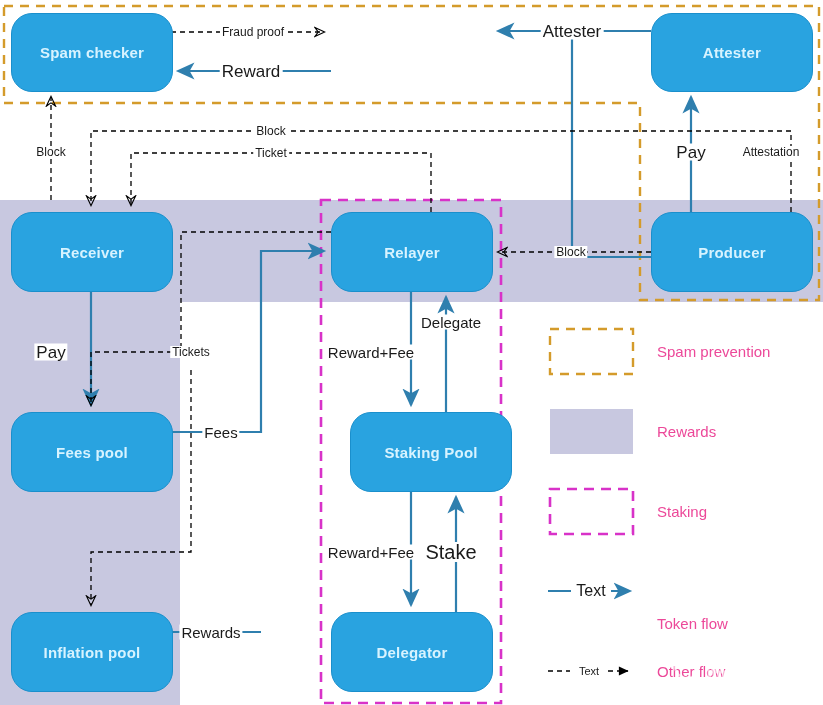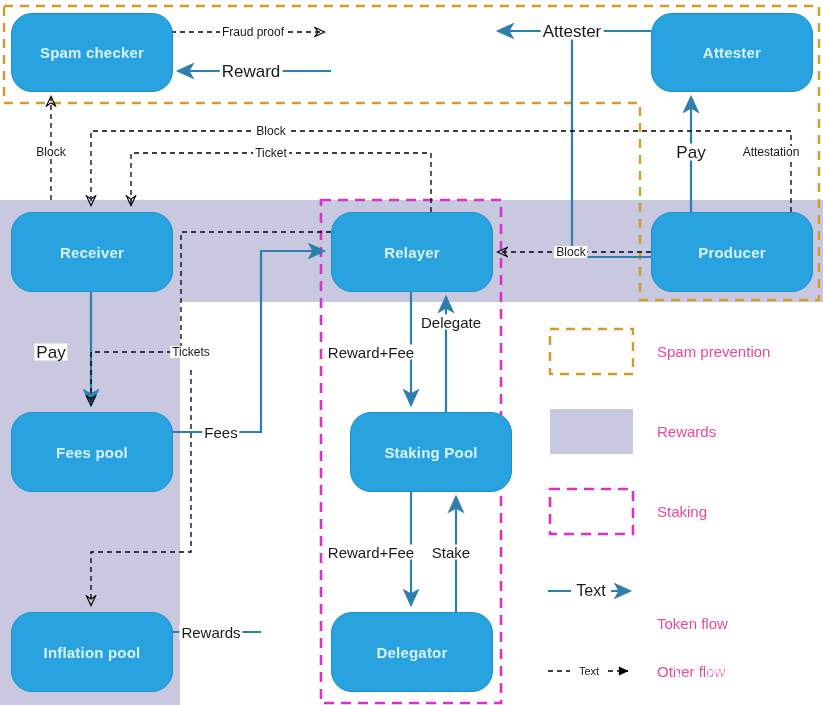--- a/index.html
+++ b/index.html
@@ -137,21 +137,21 @@
   <div class="edge-label" style="left:271px;top:131px;font-size:12px;">Block</div>
   <div class="edge-label" style="left:271px;top:153px;font-size:12px;">Ticket</div>
   <div class="edge-label" style="left:571px;top:252px;font-size:12px;">Block</div>
   <div class="edge-label" style="left:51px;top:352px;font-size:17px;">Pay</div>
   <div class="edge-label" style="left:191px;top:352px;font-size:12px;">Tickets</div>
   <div class="edge-label" style="left:221px;top:432px;font-size:15px;">Fees</div>
   <div class="edge-label" style="left:211px;top:632px;font-size:15px;">Rewards</div>
   <div class="edge-label" style="left:451px;top:322px;font-size:15px;">Delegate</div>
   <div class="edge-label" style="left:371px;top:352px;font-size:15px;">Reward+Fee</div>
   <div class="edge-label" style="left:371px;top:552px;font-size:15px;">Reward+Fee</div>
-  <div class="edge-label" style="left:451px;top:552px;font-size:15px;">Stake</div>
+  <div class="edge-label" style="left:451px;top:552px;font-size:20px;">Stake</div>
 
   <div class="lg-label" style="left:657px;top:351px;">Spam prevention</div>
   <div class="lg-label" style="left:657px;top:431px;">Rewards</div>
   <div class="lg-label" style="left:657px;top:511px;">Staking</div>
   <div class="lg-label" style="left:657px;top:591px;margin-top:32px;">Token flow</div>
   <div class="lg-label" style="left:657px;top:671px;">Other flow</div>
 
   <div class="edge-label" style="left:591px;top:591px;font-size:16px;">Text</div>
   <div class="edge-label" style="left:589px;top:671px;font-size:11px;">Text</div>
 

